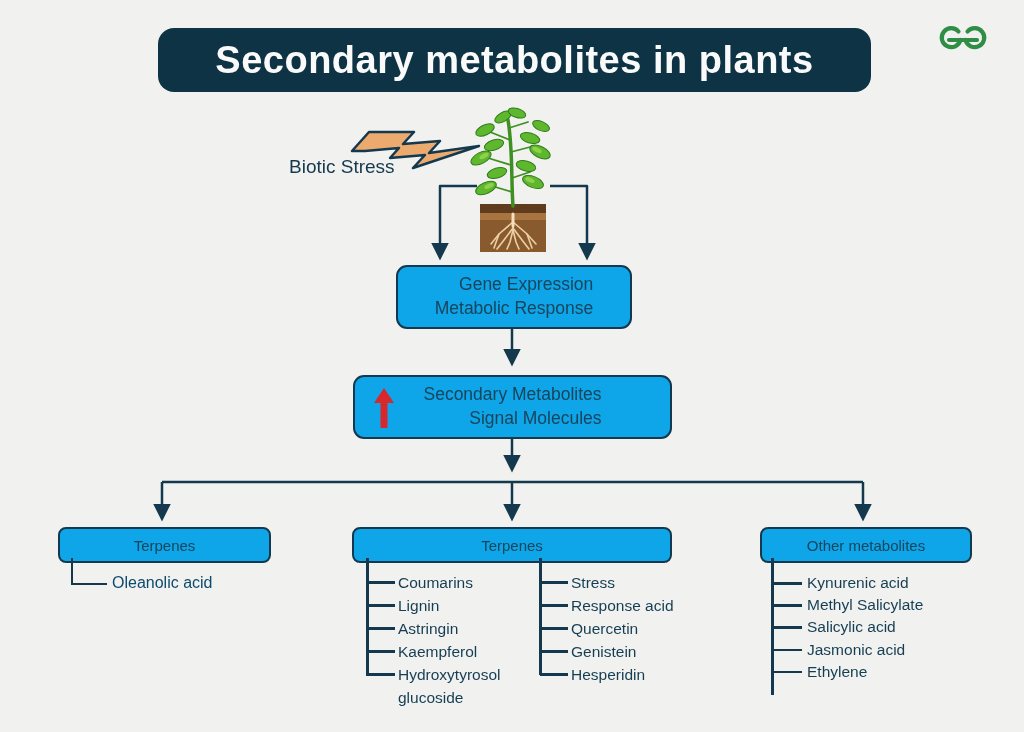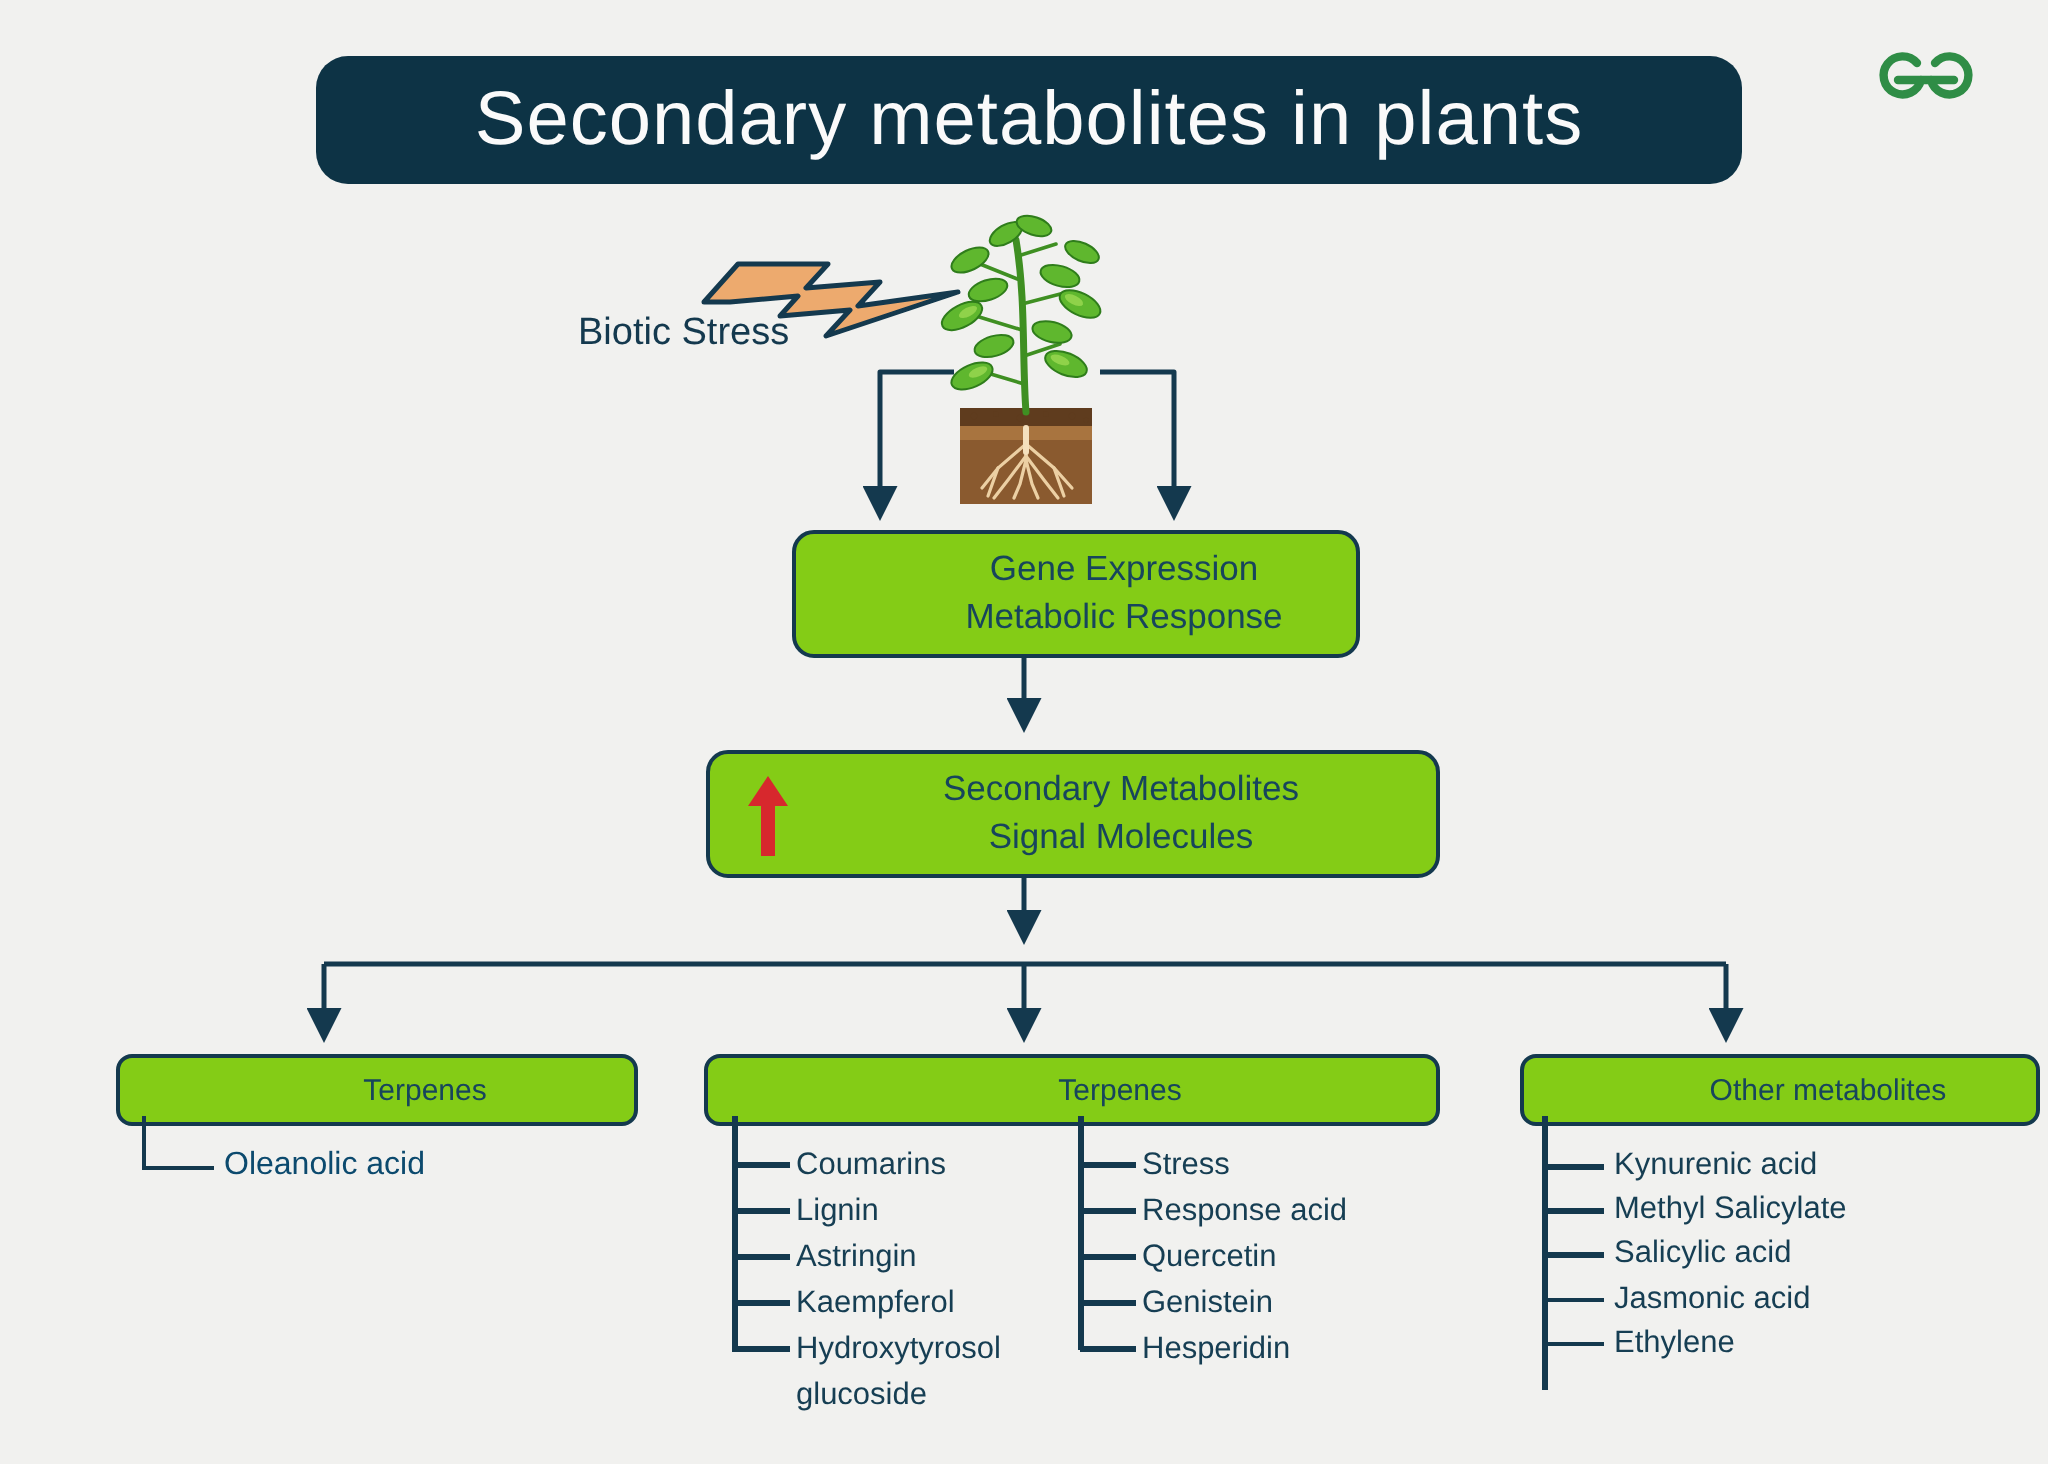--- a/index.html
+++ b/index.html
@@ -11,28 +11,28 @@
   }
   .abs{position:absolute;}
 
   
   .banner{
     left:158px;top:28px;width:713px;height:64px;
     background:#0d3345;border-radius:16px;
     display:flex;align-items:center;justify-content:center;
   }
   .banner span{
-    color:#fafafa;font-size:38px;font-weight:normal;letter-spacing:.5px;
+    color:#fafafa;font-size:38px;font-weight:bold;letter-spacing:.5px;
   }
 
   
   .node{
-    background:#84cc16;border:2.5px solid #14394e;
+    background:#0ea5e9;border:2.5px solid #14394e;
     display:flex;align-items:center;justify-content:center;
-    text-align:center;color:#17455c;padding-left:48px;
+    text-align:right;color:#17455c;
   }
   .big{border-radius:11px;font-size:17.5px;line-height:1.35;}
   .hdr{border-radius:8px;font-size:15px;height:32px;}
 
   .box1{left:396px;top:265px;width:232px;height:60px;}
   .box2{left:353px;top:375px;width:315px;height:60px;}
   .box2 .uparrow{position:absolute;left:18px;top:11px;}
 
   .hdrL{left:58px;top:527px;width:209px;}
   .hdrM{left:352px;top:527px;width:316px;}

